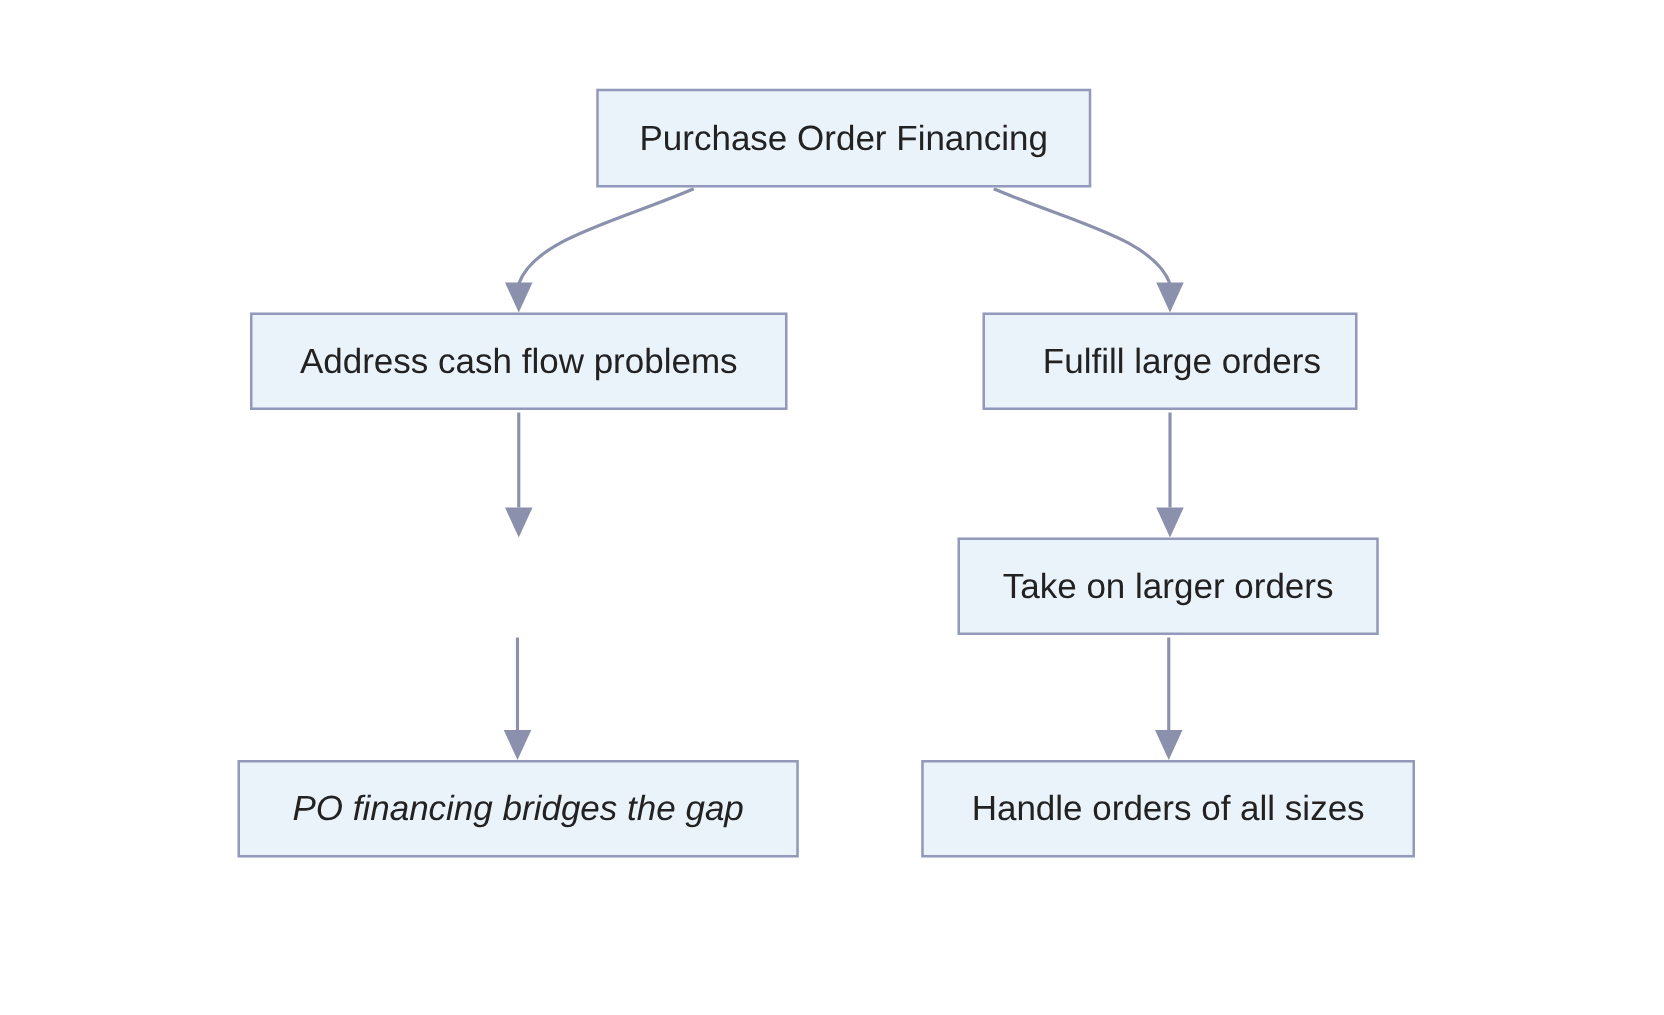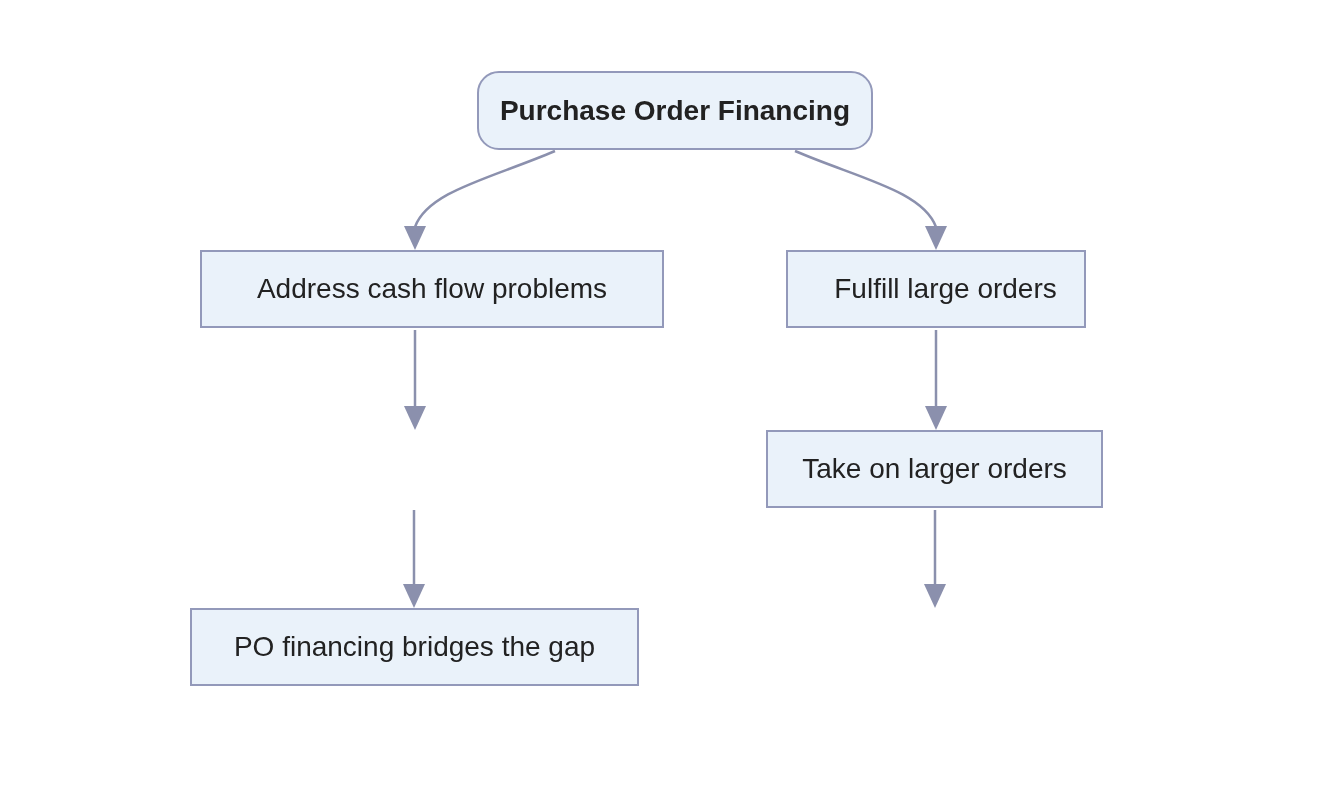--- a/index.html
+++ b/index.html
@@ -39,27 +39,27 @@
     display: flex;
     align-items: center;
     justify-content: center;
     background: var(--node-fill);
     border: 2px solid var(--node-border);
     color: var(--text);
     font-size: 28px;
     line-height: 1.2;
     text-align: center;
   }
-  .node.rounded { border-radius: 22px; font-weight: bold; }
+  .node.rounded { border-radius: 0; }
   .node-root  { left: 477px; top:  71px; width: 396px; height: 79px; }
-  .node-l2-left  { left: 200px; top: 250px; width: 464px; height: 78px; }
+  .node-l2-left  { left: 200px; top: 250px; width: 430px; height: 78px; }
   .node-l2-right { left: 786px; top: 250px; width: 300px; height: 78px; padding-left: 19px; }
   .node-l3-left  { left: 185px; top: 430px; width: 458px; height: 78px; }
   .node-l3-right { left: 766px; top: 430px; width: 337px; height: 78px; justify-content: center; }
-  .node-l4-left  { left: 190px; top: 608px; width: 449px; height: 78px; }
+  .node-l4-left  { left: 190px; top: 608px; width: 449px; height: 78px; font-style: italic; }
   .node-l4-right { left: 737px; top: 608px; width: 395px; height: 78px; }
 </style>
 </head>
 <body>
 
 <div class="canvas">
 
   <svg class="edges-layer" viewBox="0 0 1331 812" xmlns="http://www.w3.org/2000/svg">
 
     <g>
@@ -107,14 +107,17 @@
 
 
   <div class="node node-l3-right">
     <span>Take on larger orders</span>
   </div>
 
   <div class="node node-l4-left">
     <span>PO financing bridges the gap</span>
   </div>
 
+  <div class="node node-l4-right">
+    <span>Handle orders of all sizes</span>
+  </div>
 
 </div>
 
 </body></html>

